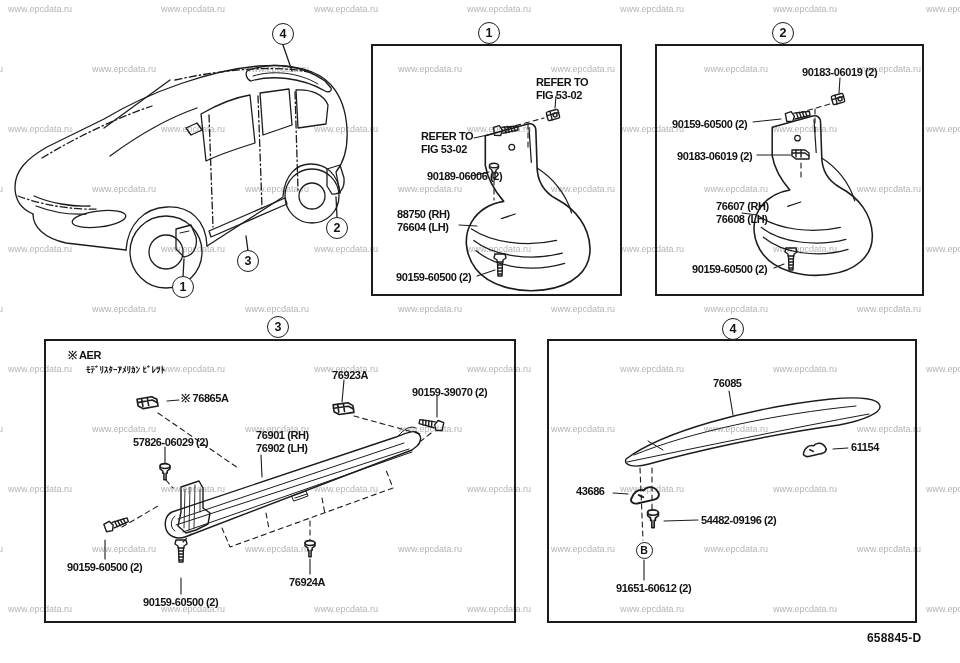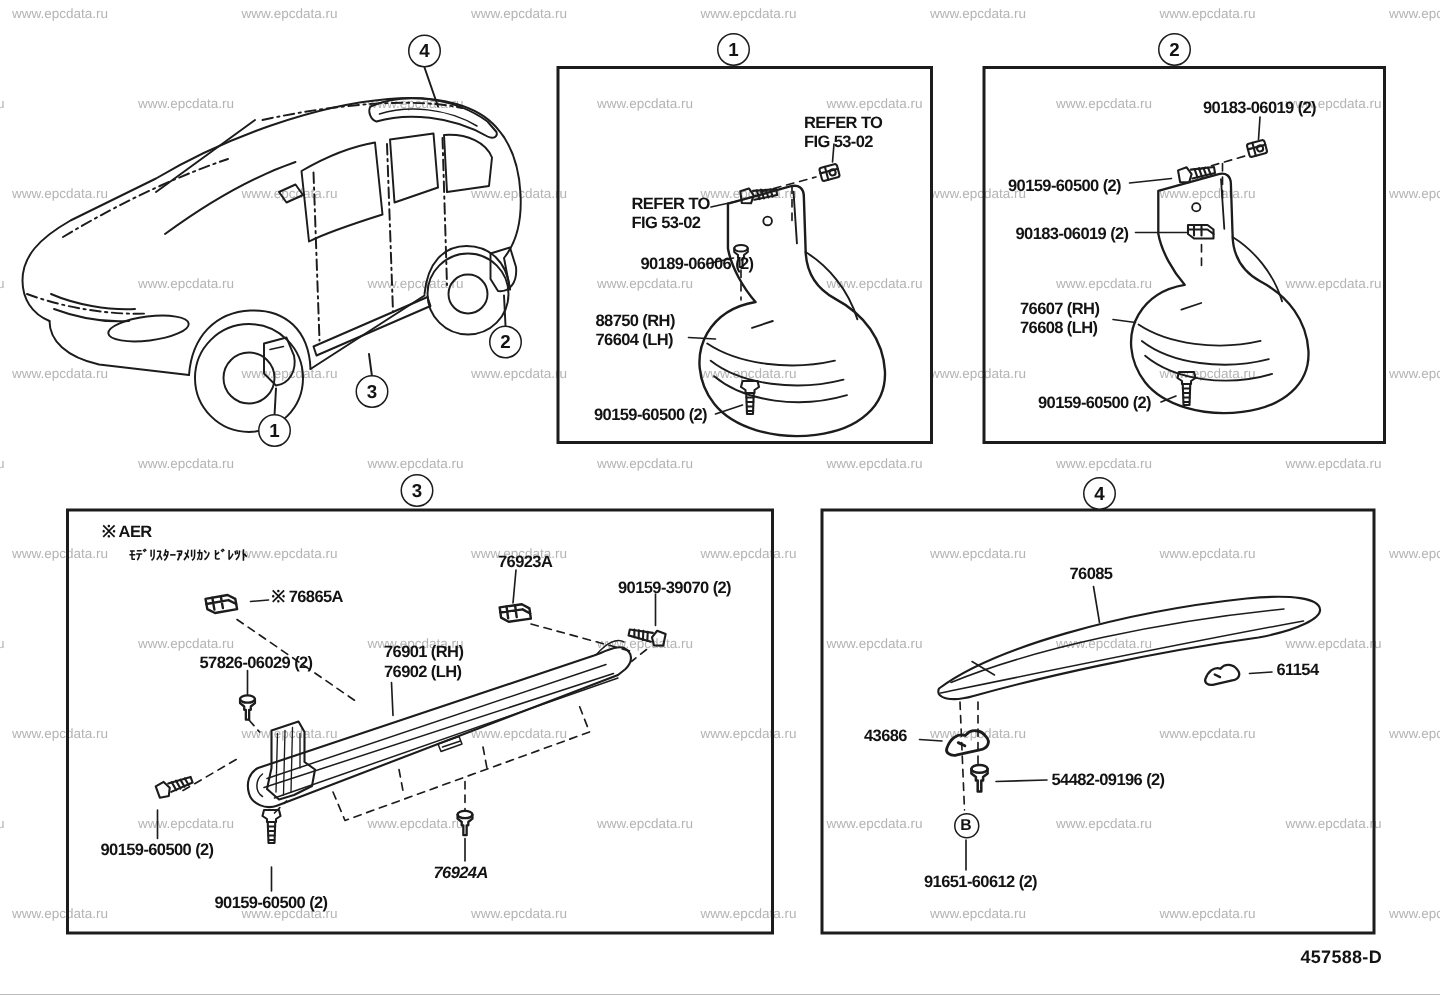--- a/index.html
+++ b/index.html
@@ -259,33 +259,33 @@
 FIG 53-02</div>
     <div class="lbl" style="left: 421px; top: 130px;">REFER TO
 FIG 53-02</div>
     <div class="lbl" style="left: 391px; top: 170px; margin-left: 36px;">90189-06006 (2)</div>
     <div class="lbl" style="left: 397px; top: 208px;">88750 (RH)
 76604 (LH)</div>
     <div class="lbl" style="left: 396px; top: 271px;">90159-60500 (2)</div>
     <div class="lbl" style="left: 802px; top: 66px;">90183-06019 (2)</div>
     <div class="lbl" style="left: 672px; top: 118px;">90159-60500 (2)</div>
     <div class="lbl" style="left: 677px; top: 150px;">90183-06019 (2)</div>
-    <div class="lbl" style="left: 680px; top: 200px;">76607 (RH)
+    <div class="lbl" style="left: 716px; top: 200px;">76607 (RH)
 76608 (LH)</div>
     <div class="lbl" style="left: 692px; top: 263px;">90159-60500 (2)</div>
     <div class="lbl" style="left: 68px; top: 349px;">※ AER</div>
     <div class="lbl jp" style="left: 86px; top: 365px;">ﾓﾃﾞﾘｽﾀｰｱﾒﾘｶﾝ ﾋﾞﾚﾂﾄ</div>
     <div class="lbl" style="left: 332px; top: 369px;">76923A</div>
     <div class="lbl" style="left: 181px; top: 392px;">※ 76865A</div>
     <div class="lbl" style="left: 412px; top: 386px;">90159-39070 (2)</div>
     <div class="lbl" style="left: 133px; top: 436px;">57826-06029 (2)</div>
     <div class="lbl" style="left: 256px; top: 429px;">76901 (RH)
 76902 (LH)</div>
     <div class="lbl" style="left: 67px; top: 561px;">90159-60500 (2)</div>
     <div class="lbl" style="left: 143px; top: 596px;">90159-60500 (2)</div>
-    <div class="lbl" style="left: 289px; top: 576px; font-style: italic;">76924A</div>
+    <div class="lbl" style="left: 289px; top: 576px;">76924A</div>
     <div class="lbl" style="left: 713px; top: 377px;">76085</div>
     <div class="lbl" style="left: 851px; top: 441px;">61154</div>
     <div class="lbl" style="left: 576px; top: 485px;">43686</div>
     <div class="lbl" style="left: 701px; top: 514px;">54482-09196 (2)</div>
     <div class="lbl" style="left: 616px; top: 582px;">91651-60612 (2)</div>
-    <div class="lbl footer" style="left: 867px; top: 631px;">457588-D</div>
+    <div class="lbl footer" style="left: 867px; top: 631px;">658845-D</div>
   </div>
 
 </body></html>

